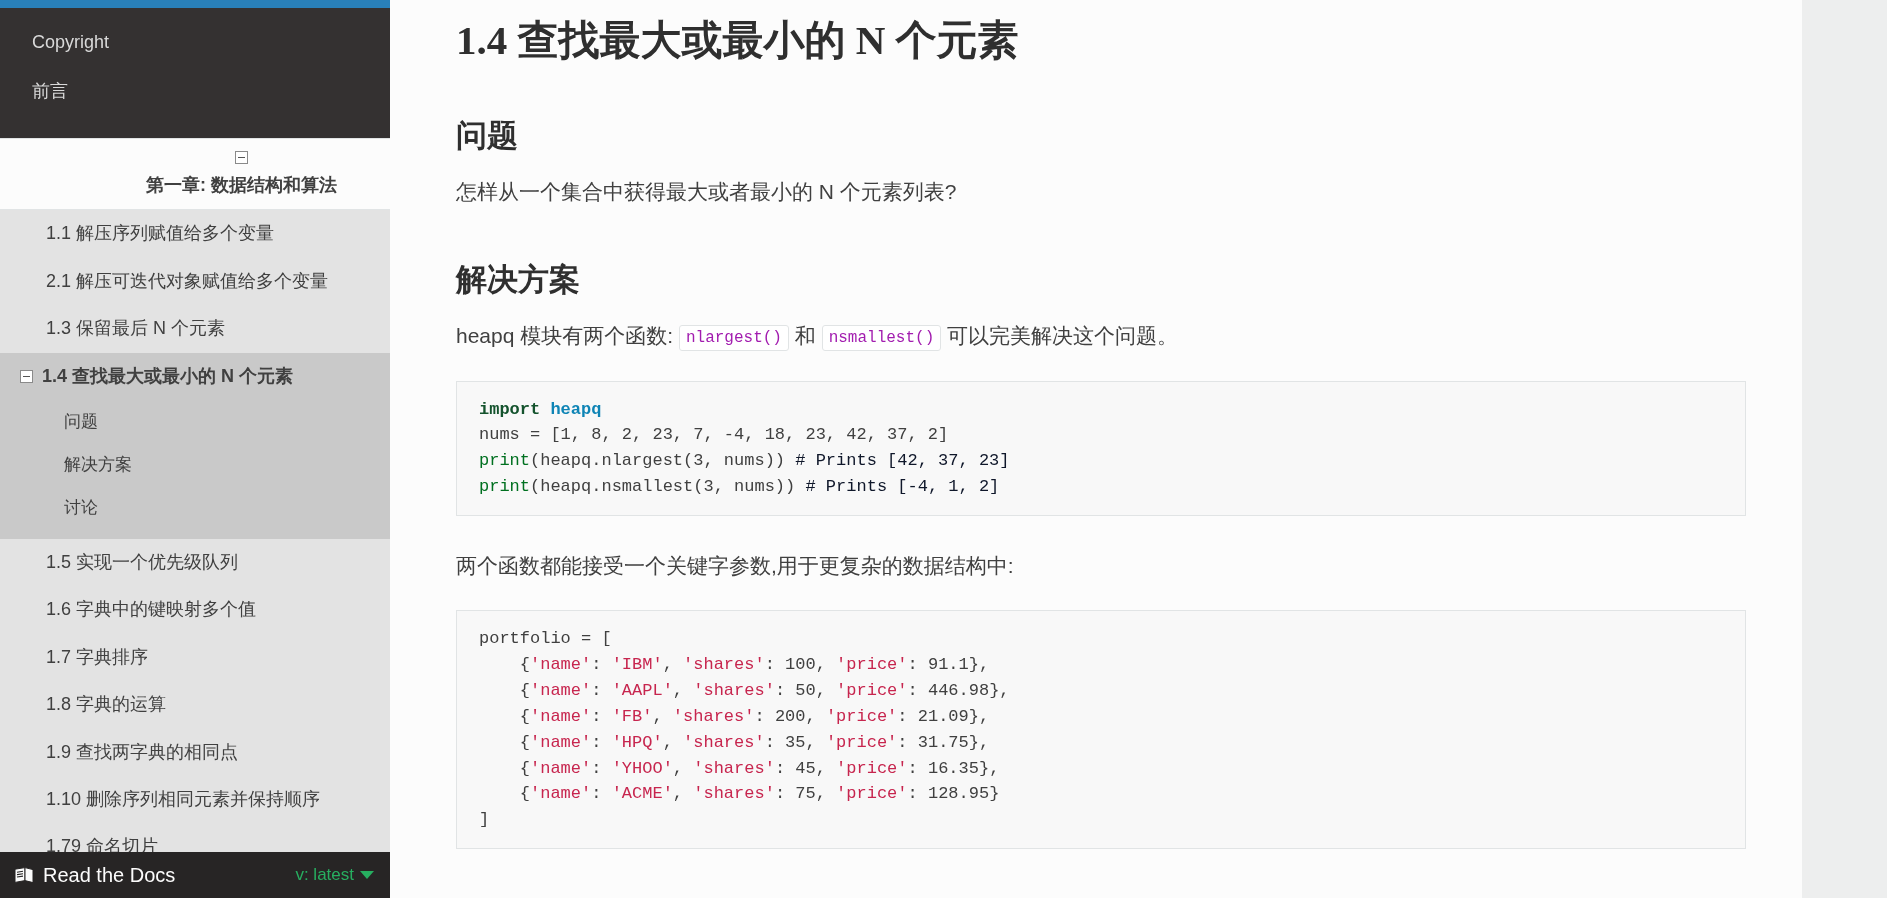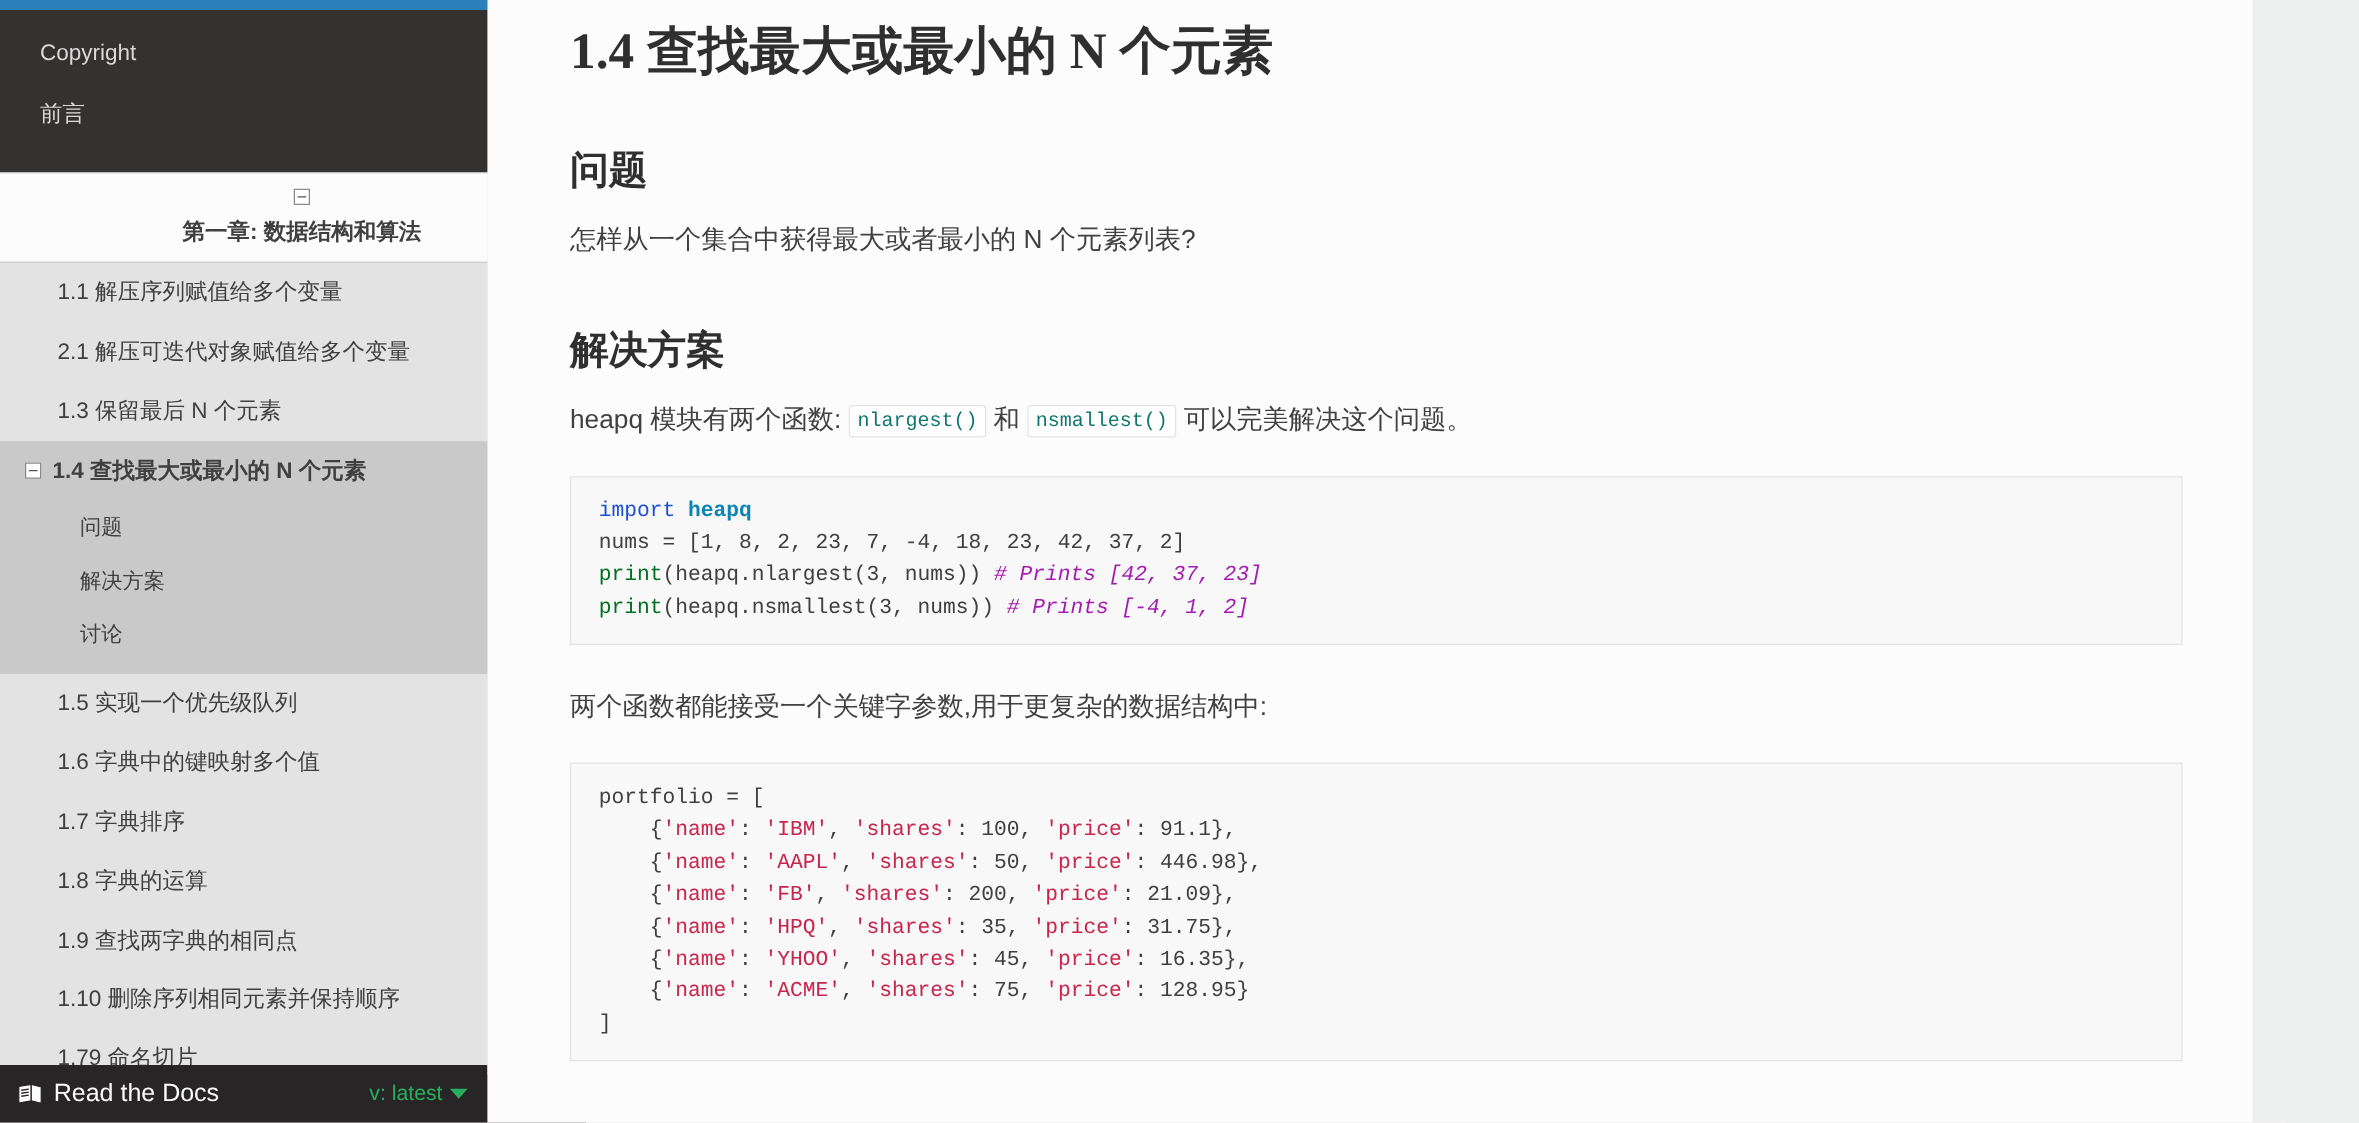--- a/index.html
+++ b/index.html
@@ -86,36 +86,36 @@
   h2 {
     font-family:"Liberation Serif","DejaVu Serif",serif;
     font-size:31px; font-weight:bold; color:#2f2f2f;
     margin:0; padding:24px 0 22px 0; line-height:1.2;
   }
   p {
     font-size:21px; color:#404040; line-height:1.55; margin:0 0 28px 0;
   }
   code.inline {
     font-family:"Liberation Mono","DejaVu Sans Mono",monospace;
-    font-size:16px; color:#0f766e; background:#fff;
+    font-size:16px; color:#a21caf; background:#fff;
     border:1px solid #e1e4e5; border-radius:3px;
     padding:3px 6px; white-space:nowrap; vertical-align:1px;
   }
 
   .codeblock {
     background:#f8f8f8; border:1px solid #e1e4e5;
     margin:0 0 34px 0; padding:15px 22px;
     font-family:"Liberation Mono","DejaVu Sans Mono",monospace;
     font-size:17px; line-height:1.52; color:#404040;
     white-space:pre; overflow:hidden;
   }
-  .k  { color:#1d4ed8; font-weight:normal; }  
+  .k  { color:#14532d; font-weight:bold; }  
   .nn { color:#0e84b5; font-weight:bold; }  
   .nb { color:#007020; }                    
-  .c  { color:#a21caf; font-style:italic; } 
+  .c  { color:#0f172a; } 
   .s  { color:#c7254e; }                    
 </style>
 </head>
 <body>
 
 <div id="app">
 
   <nav id="sidebar">
     <div id="sidebar-topbar"></div>
 

